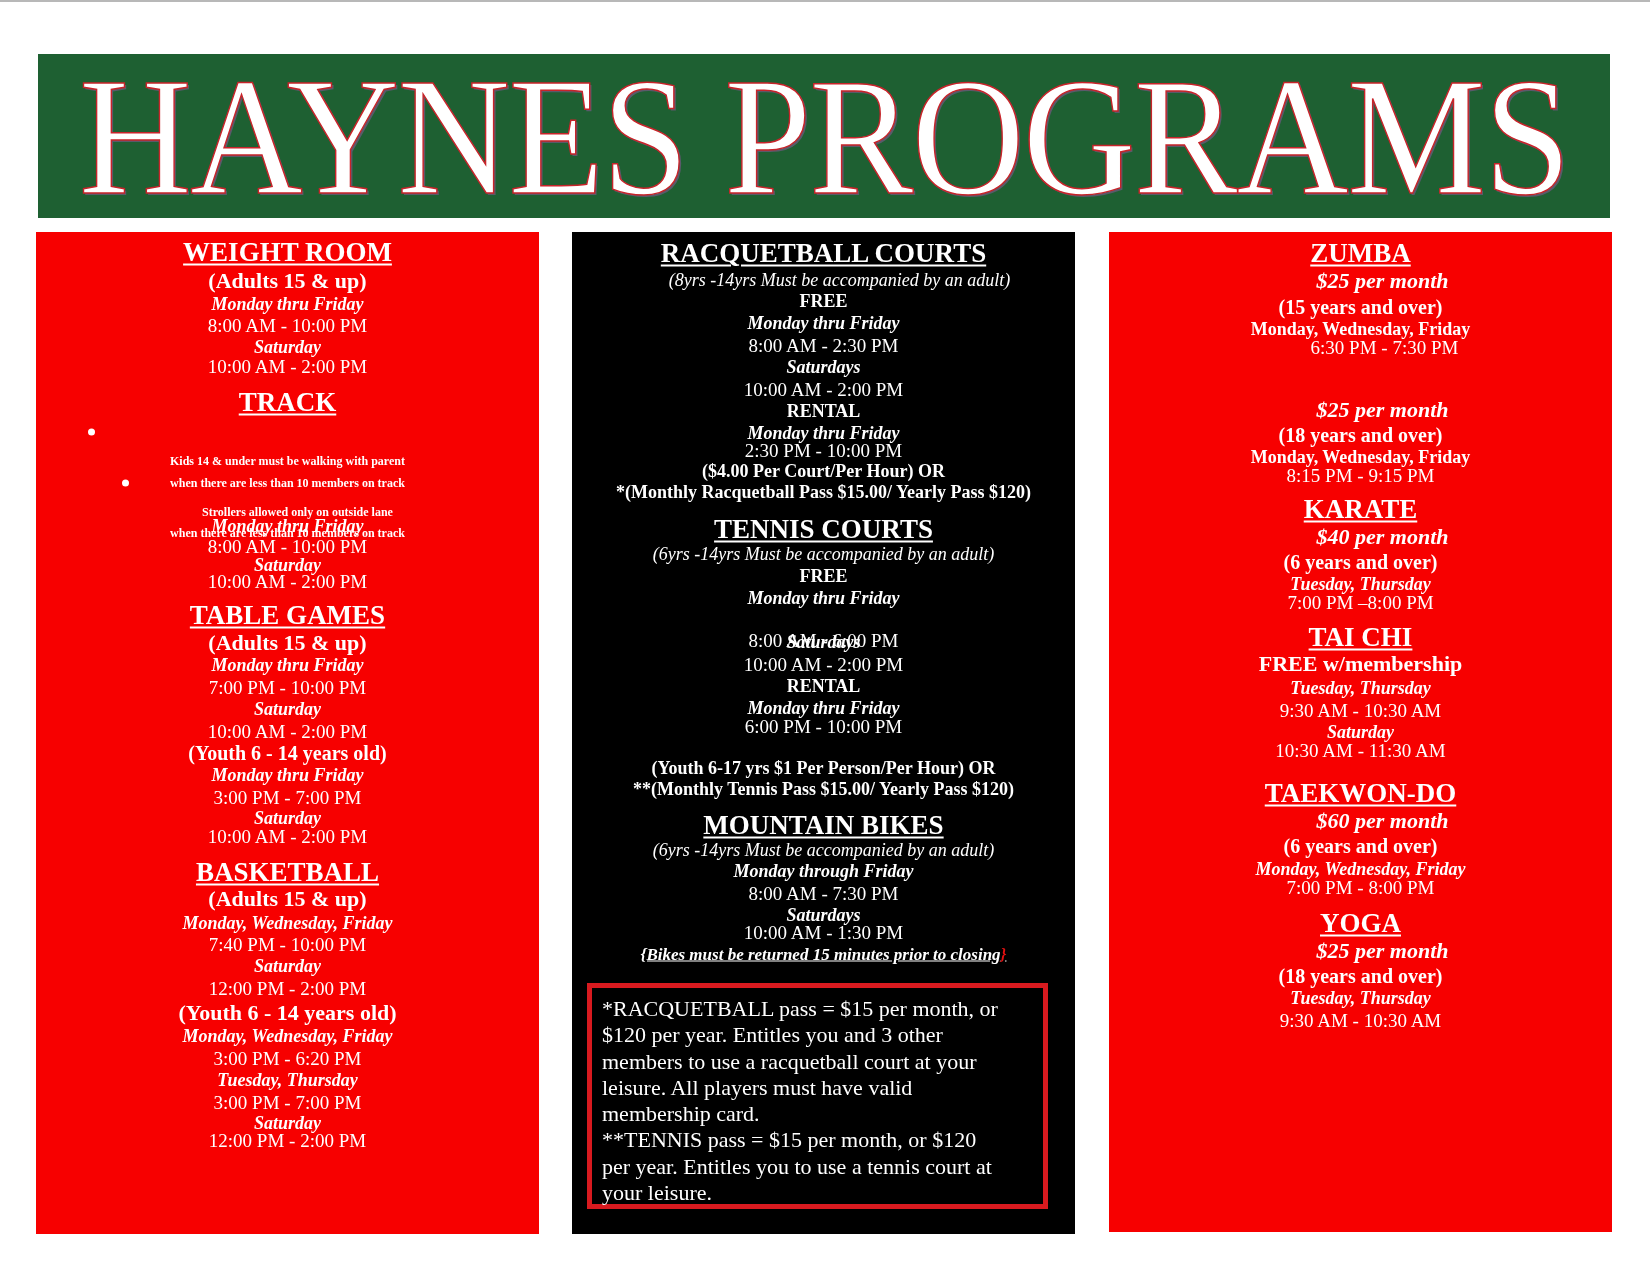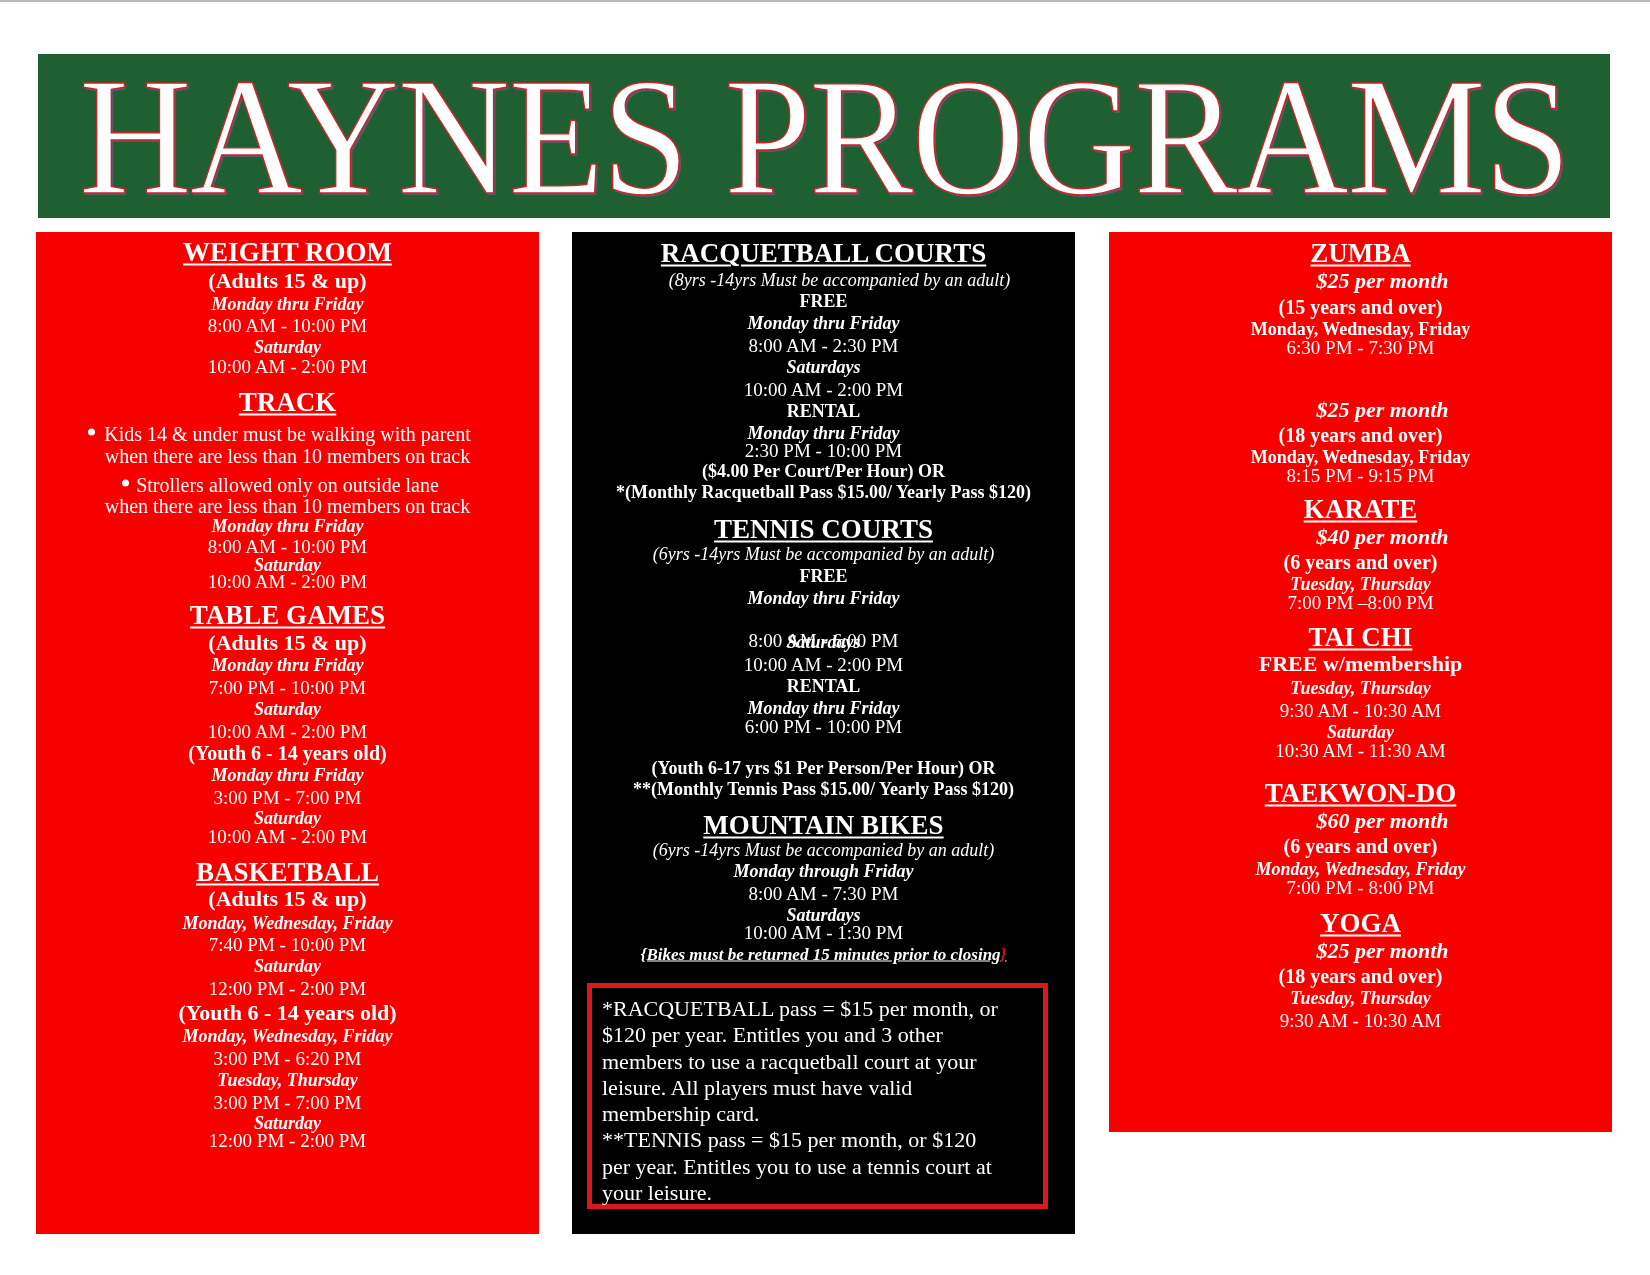--- a/index.html
+++ b/index.html
@@ -21,32 +21,32 @@
     transform: scaleX(0.93) scaleY(1.0);
     -webkit-text-stroke: 1.5px #c8242a;
     text-shadow: 2px 2px 0 #5a5a6a;
     white-space: nowrap;
   }
   .panel { position: absolute; top: 232px; height: 1002px; width: 503px; color: #ffffff; }
   .panel.red { background: #f70000; }
   .panel.black { background: #000000; }
   #col-left { left: 36px; }
   #col-mid { left: 572px; }
-  #col-right { left: 1109px; height: 900px; }
+  #col-right { left: 1109px; height: 1000px; }
 
   .line {
     position: absolute; left: 0; width: 100%; text-align: center;
     white-space: nowrap; line-height: 1; transform: translateY(-50%);
   }
   .t-head { font-size: 27px; font-weight: bold; text-decoration: underline; text-underline-offset: 3px; text-decoration-thickness: 2px; }
   .t-sub { font-size: 22px; font-weight: bold; }
   .t-day { font-size: 18px; font-weight: bold; font-style: italic; }
   .t-time { font-size: 19px; }
   .t-bold { font-size: 18px; font-weight: bold; }
-  .t-note { font-size: 20px; font-weight: normal; }
+  .t-note { font-size: 12px; font-weight: bold; margin-top: 27px; }
   .t-ital { font-size: 18px; font-style: italic; }
   .t-price { font-size: 22px; font-weight: bold; font-style: italic; padding-left: 22px; }
   .t-sub2 { font-size: 20px; font-weight: bold; }
   .t-warn { font-size: 17px; font-weight: bold; font-style: italic; text-decoration: underline; }
   .t-warn .brace-red { color: #e01010; text-decoration: none; }
   .bullet {
     position: absolute; width: 7px; height: 7px; border-radius: 50%; background: #ffffff;
     transform: translateY(-50%);
   }
   .notes-box {
@@ -71,21 +71,21 @@
     <div class="line t-head" style="top: 20px;"><span>WEIGHT ROOM</span></div>
     <div class="line t-sub" style="top: 49px;"><span>(Adults 15 &amp; up)</span></div>
     <div class="line t-day" style="top: 72px;"><span>Monday thru Friday</span></div>
     <div class="line t-time" style="top: 93px;"><span>8:00 AM - 10:00 PM</span></div>
     <div class="line t-day" style="top: 115px;"><span>Saturday</span></div>
     <div class="line t-time" style="top: 134px;"><span>10:00 AM - 2:00 PM</span></div>
     <div class="line t-head" style="top: 170px;"><span>TRACK</span></div>
     <div class="line t-note" style="top: 202px;"><span>Kids 14 &amp; under must be walking with parent</span></div>
     <div class="bullet" style="left: 52px; top: 200px;"></div>
     <div class="line t-note" style="top: 224px;"><span>when there are less than 10 members on track</span></div>
-    <div class="line t-note" style="top: 253px;"><span>Strollers allowed only on outside lane</span></div>
+    <div class="line t-note" style="top: 253px; padding-left: 10px;"><span>Strollers allowed only on outside lane</span></div>
     <div class="bullet" style="left: 86px; top: 251px;"></div>
     <div class="line t-note" style="top: 274px;"><span>when there are less than 10 members on track</span></div>
     <div class="line t-day" style="top: 294px;"><span>Monday thru Friday</span></div>
     <div class="line t-time" style="top: 314px;"><span>8:00 AM - 10:00 PM</span></div>
     <div class="line t-day" style="top: 333px;"><span>Saturday</span></div>
     <div class="line t-time" style="top: 349px;"><span>10:00 AM - 2:00 PM</span></div>
     <div class="line t-head" style="top: 383px;"><span>TABLE GAMES</span></div>
     <div class="line t-sub" style="top: 411px;"><span>(Adults 15 &amp; up)</span></div>
     <div class="line t-day" style="top: 433px;"><span>Monday thru Friday</span></div>
     <div class="line t-time" style="top: 455px;"><span>7:00 PM - 10:00 PM</span></div>
@@ -153,21 +153,21 @@
     <div class="line t-day" style="top: 683px;"><span>Saturdays</span></div>
     <div class="line t-time" style="top: 700px;"><span>10:00 AM - 1:30 PM</span></div>
     <div class="line t-warn" style="top: 722px;"><span>{Bikes must be returned 15 minutes prior to closing</span><span class="brace-red">}</span></div>
   </div>
 
 <div class="panel red" id="col-right">
     <div class="line t-head" style="top: 21px;"><span>ZUMBA</span></div>
     <div class="line t-price" style="top: 49px;"><span>$25 per month</span></div>
     <div class="line t-sub2" style="top: 75px;"><span>(15 years and over)</span></div>
     <div class="line t-bold" style="top: 97px;"><span>Monday, Wednesday, Friday</span></div>
-    <div class="line t-time" style="top: 115px;"><span>6:30 PM - 7:30 PM</span></div>
+    <div class="line t-time" style="top: 115px; margin-left: 24px;"><span>6:30 PM - 7:30 PM</span></div>
     <div class="line t-price" style="top: 178px;"><span>$25 per month</span></div>
     <div class="line t-sub2" style="top: 203px;"><span>(18 years and over)</span></div>
     <div class="line t-bold" style="top: 225px;"><span>Monday, Wednesday, Friday</span></div>
     <div class="line t-time" style="top: 243px;"><span>8:15 PM - 9:15 PM</span></div>
     <div class="line t-head" style="top: 277px;"><span>KARATE</span></div>
     <div class="line t-price" style="top: 305px;"><span>$40 per month</span></div>
     <div class="line t-sub2" style="top: 330px;"><span>(6 years and over)</span></div>
     <div class="line t-day" style="top: 352px;"><span>Tuesday, Thursday</span></div>
     <div class="line t-time" style="top: 370px;"><span>7:00 PM –8:00 PM</span></div>
     <div class="line t-head" style="top: 405px;"><span>TAI CHI</span></div>

